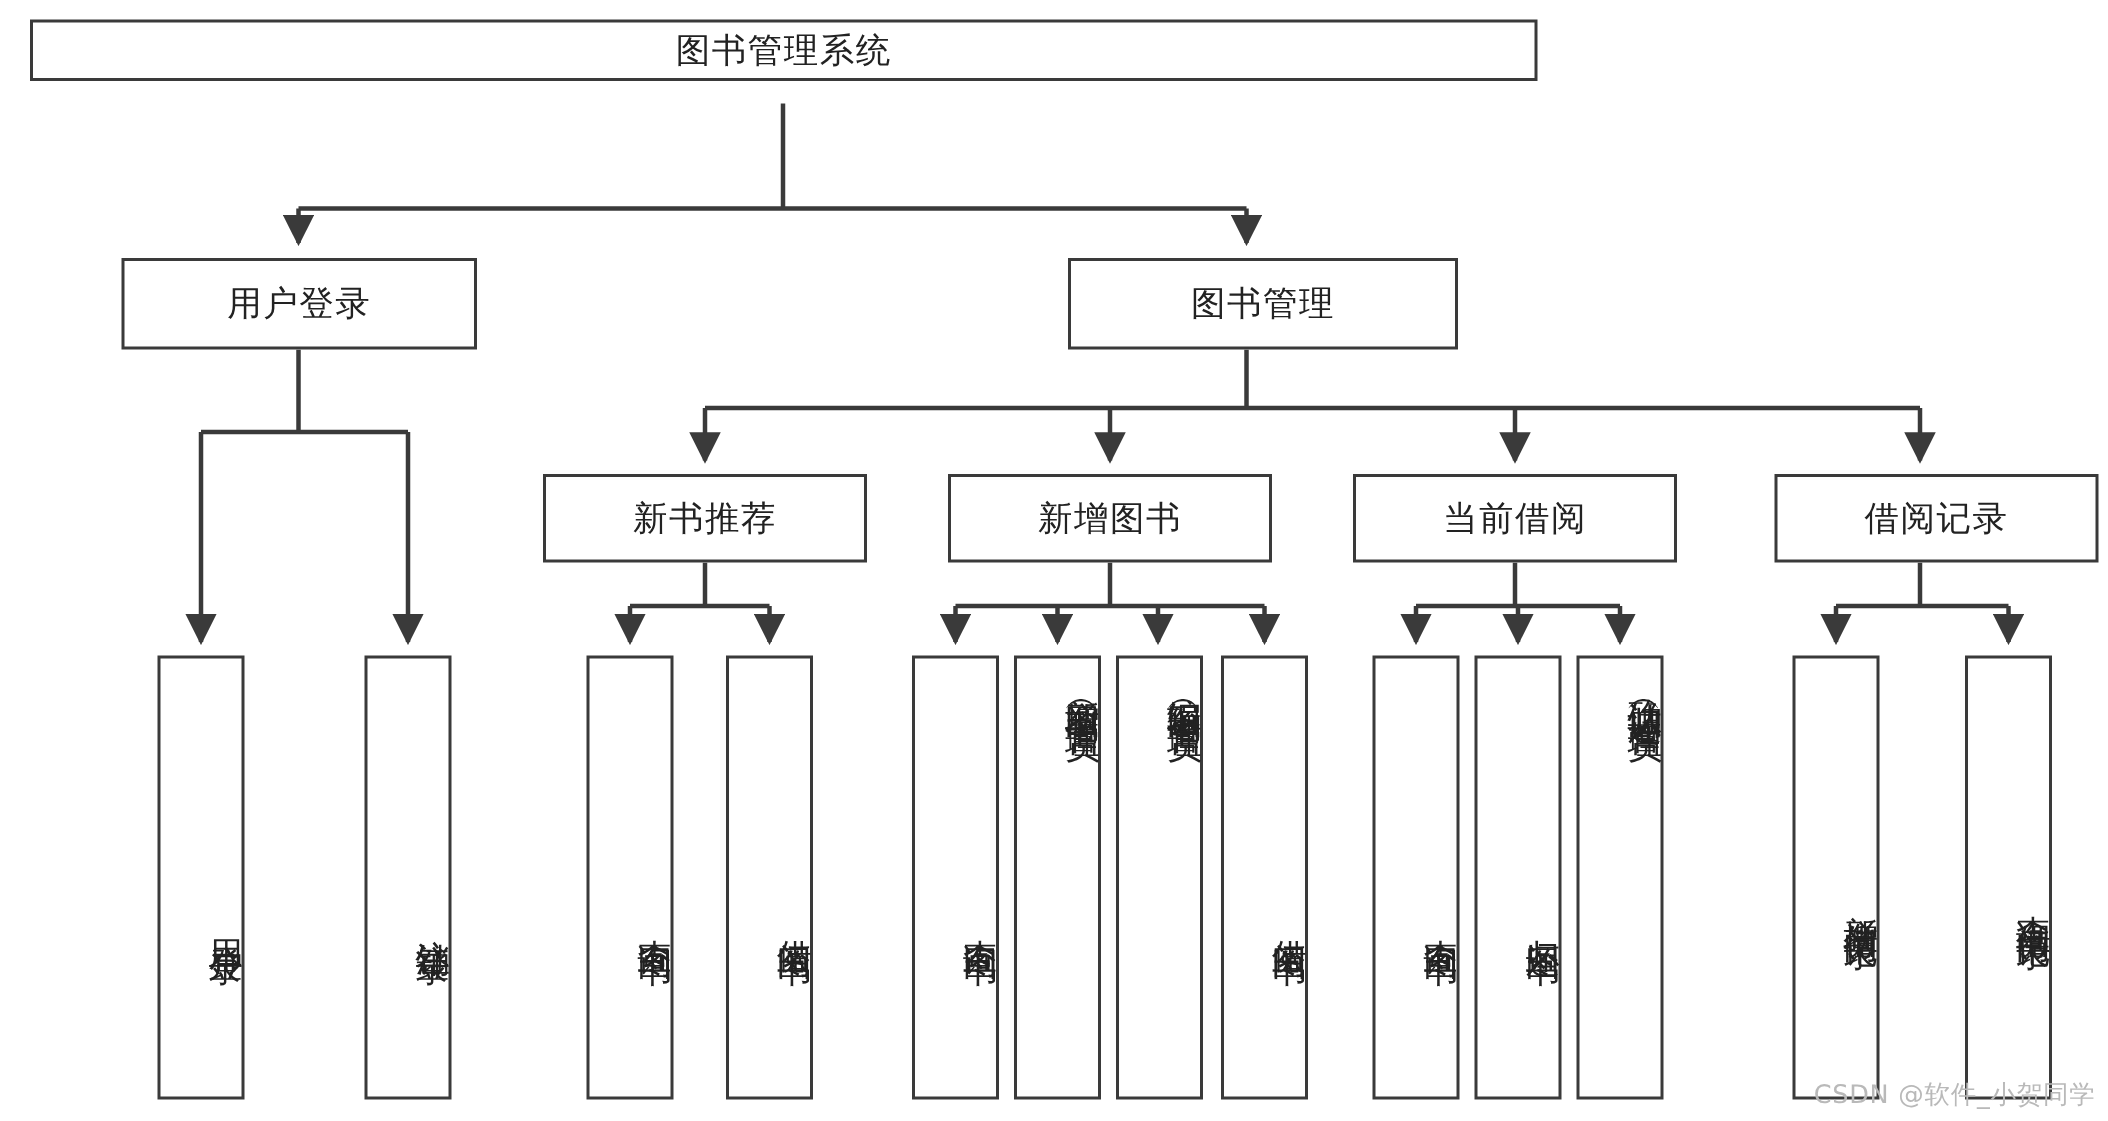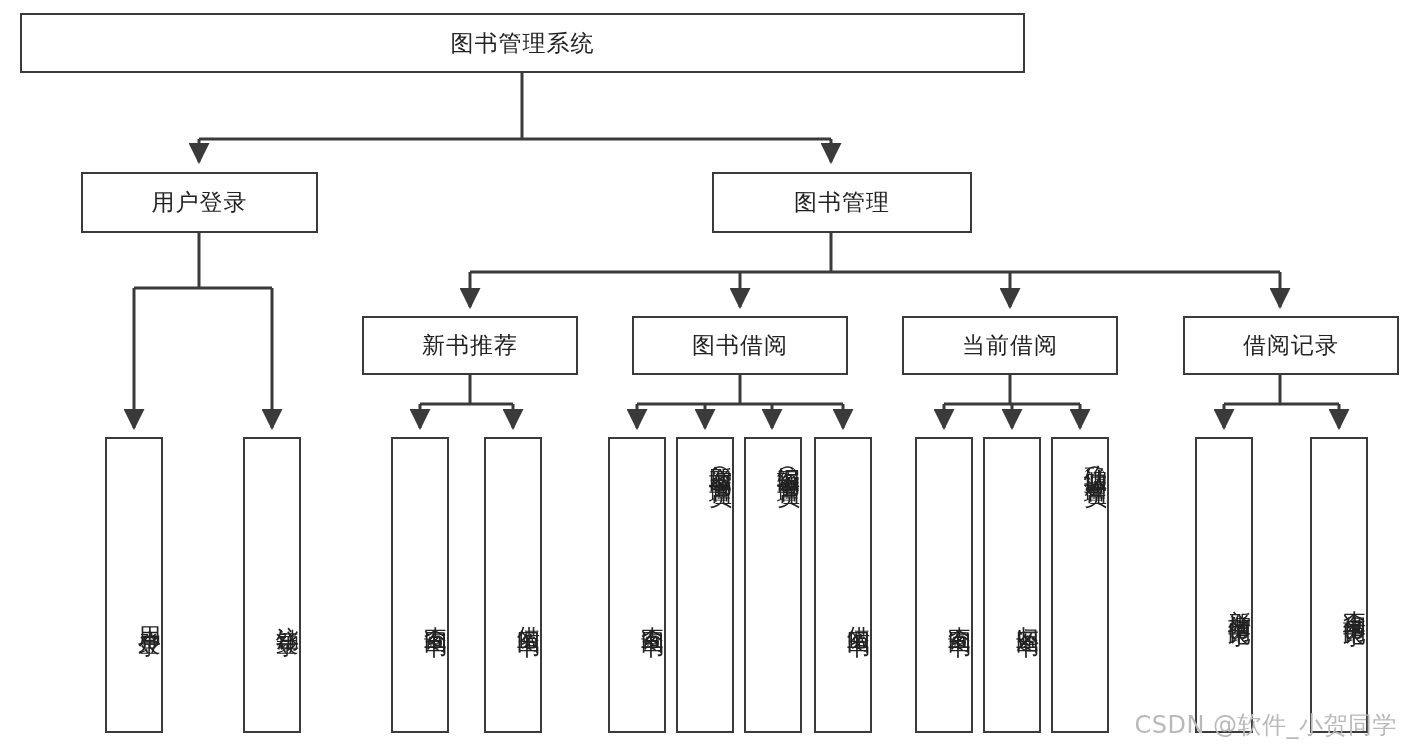--- a/index.html
+++ b/index.html
@@ -56,21 +56,21 @@
   }
   .vert .node-label {
     writing-mode: vertical-rl;
     text-orientation: upright;
     line-height: 1.0;
   }
   #watermark {
     position: absolute;
     right: 8px;
     bottom: 6px;
-    font-size: 24px;
+    font-size: 17px;
     color: #b9b9b9;
     letter-spacing: 0.5px;
     white-space: nowrap;
     pointer-events: none;
   }
 </style>
 </head>
 <body>
 
 <div id="canvas">
@@ -119,36 +119,36 @@
       <path d="M 1012 404 L 1012 428" marker-end="url(#arrow)"></path>
       <path d="M 1080 404 L 1080 428" marker-end="url(#arrow)"></path>
 
       <path d="M 1280 375 L 1280 404"></path>
       <path d="M 1224 404 L 1339 404"></path>
       <path d="M 1224 404 L 1224 428" marker-end="url(#arrow)"></path>
       <path d="M 1339 404 L 1339 428" marker-end="url(#arrow)"></path>
     </g>
   </svg>
 
-  <div class="node horiz" style="left:20px; top:13px; width:1005px; height:60px;">
+  <div class="node horiz" style="left:20px; top:13px; width:1005px; height:41px;">
     <span class="node-label">图书管理系统</span>
   </div>
 
   <div class="node horiz" style="left:81px; top:172px; width:237px; height:61px;">
     <span class="node-label">用户登录</span>
   </div>
   <div class="node horiz" style="left:712px; top:172px; width:260px; height:61px;">
     <span class="node-label">图书管理</span>
   </div>
 
   <div class="node horiz" style="left:362px; top:316px; width:216px; height:59px;font-family:Liberation Mono, monospace;">
     <span class="node-label">新书推荐</span>
   </div>
   <div class="node horiz" style="left:632px; top:316px; width:216px; height:59px;">
-    <span class="node-label">图书借阅</span>
+    <span class="node-label">新增图书</span>
   </div>
   <div class="node horiz" style="left:902px; top:316px; width:216px; height:59px;justify-content:center;">
     <span class="node-label">当前借阅</span>
   </div>
   <div class="node horiz" style="left:1172px; top:316px; width:216px; height:59px;margin-left:11px;">
     <span class="node-label">借阅记录</span>
   </div>
 
   <div class="node vert" style="left:105px; top:437px; width:58px; height:296px; padding-top:58px;">
     <span class="node-label">用户登录</span>

